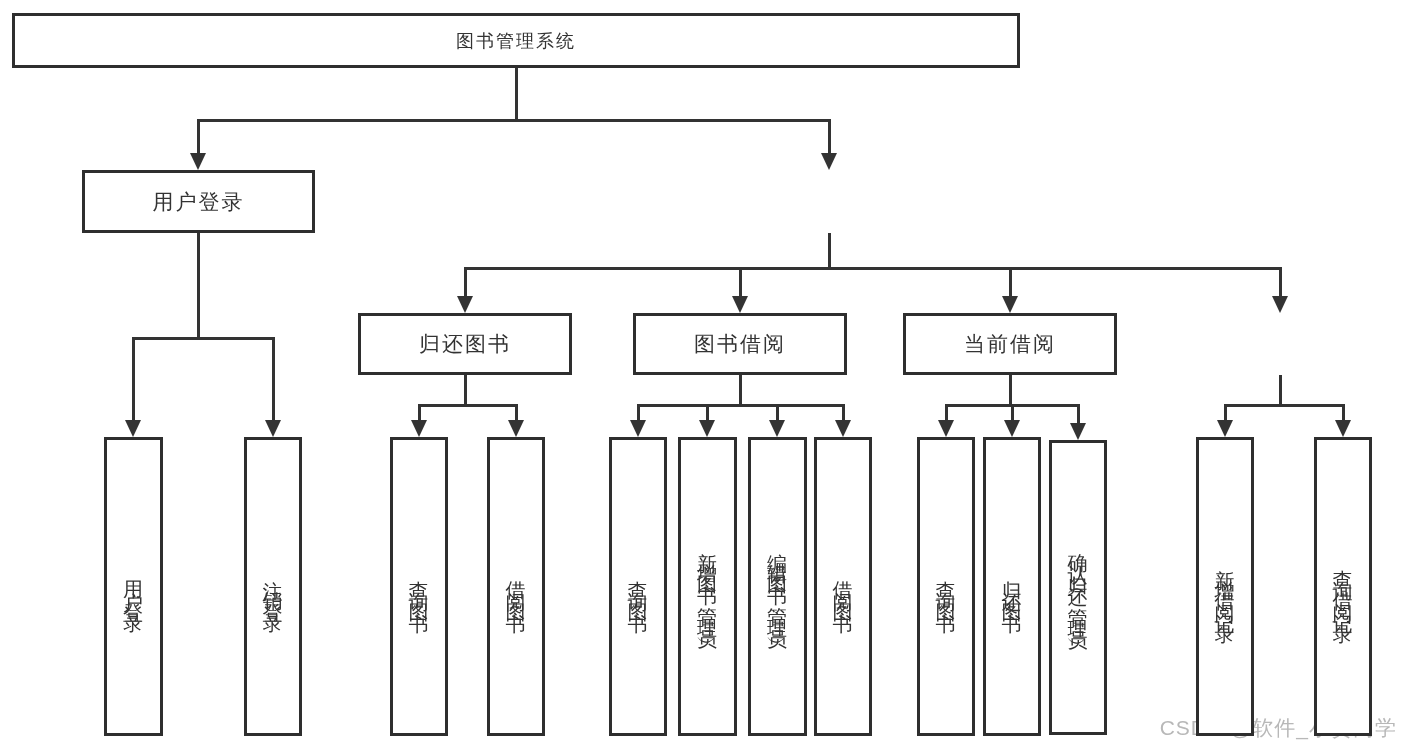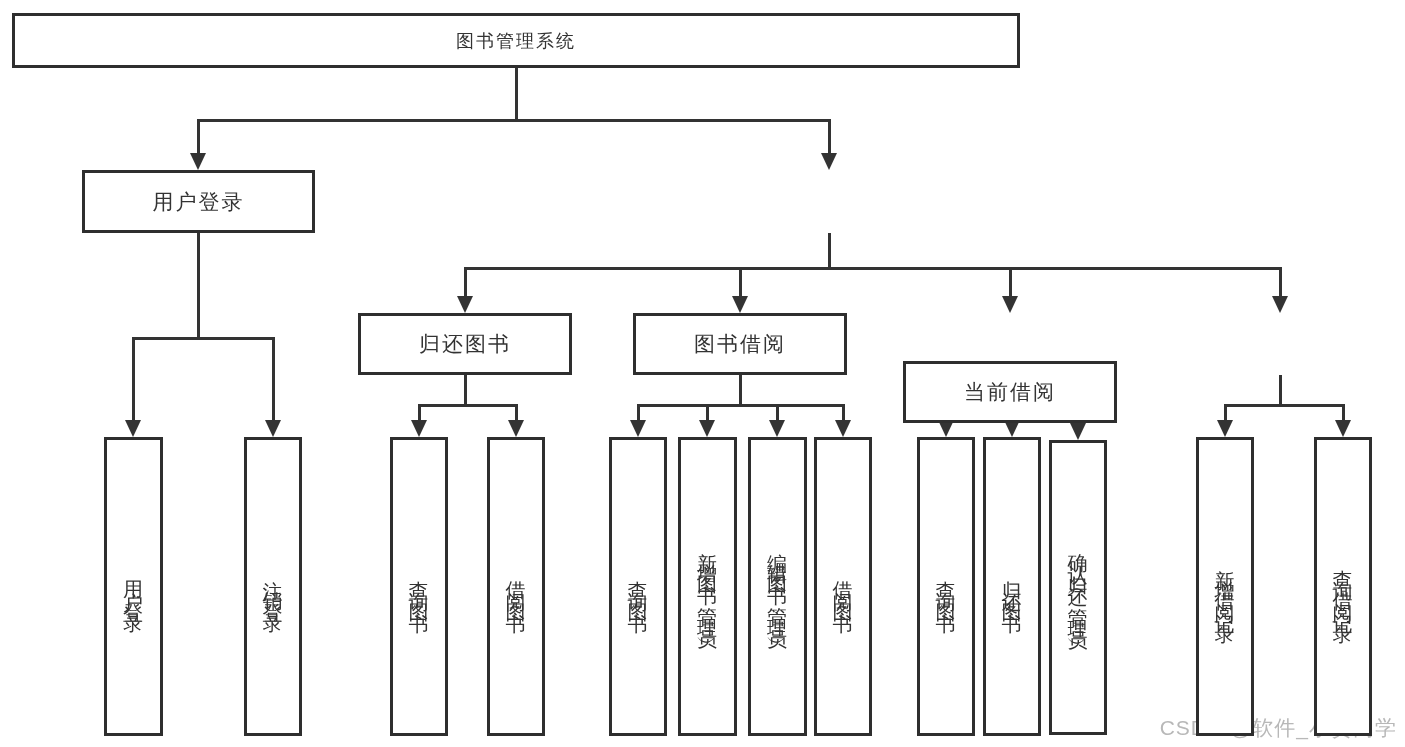--- a/index.html
+++ b/index.html
@@ -128,21 +128,21 @@
     </div>
     <div class="node h" style="left: 82px; top: 170px; width: 233px; height: 63px;">
       <span class="node-label">用户登录</span>
     </div>
     <div class="node h" style="left: 358px; top: 313px; width: 214px; height: 62px;">
       <span class="node-label">归还图书</span>
     </div>
     <div class="node h" style="left: 633px; top: 313px; width: 214px; height: 62px; font-family: Liberation Serif, serif;">
       <span class="node-label">图书借阅</span>
     </div>
-    <div class="node h" style="left: 903px; top: 313px; width: 214px; height: 62px; margin-top: 48px;">
+    <div class="node h" style="left: 903px; top: 313px; width: 214px; height: 62px;">
       <span class="node-label">当前借阅</span>
     </div>
     <div class="node v" style="left: 104px; top: 437px; width: 59px; height: 299px;">
       <span class="node-label">用户登录</span>
     </div>
     <div class="node v" style="left: 244px; top: 437px; width: 58px; height: 299px;">
       <span class="node-label">注销登录</span>
     </div>
     <div class="node v" style="left: 390px; top: 437px; width: 58px; height: 299px;">
       <span class="node-label">查询图书</span>

